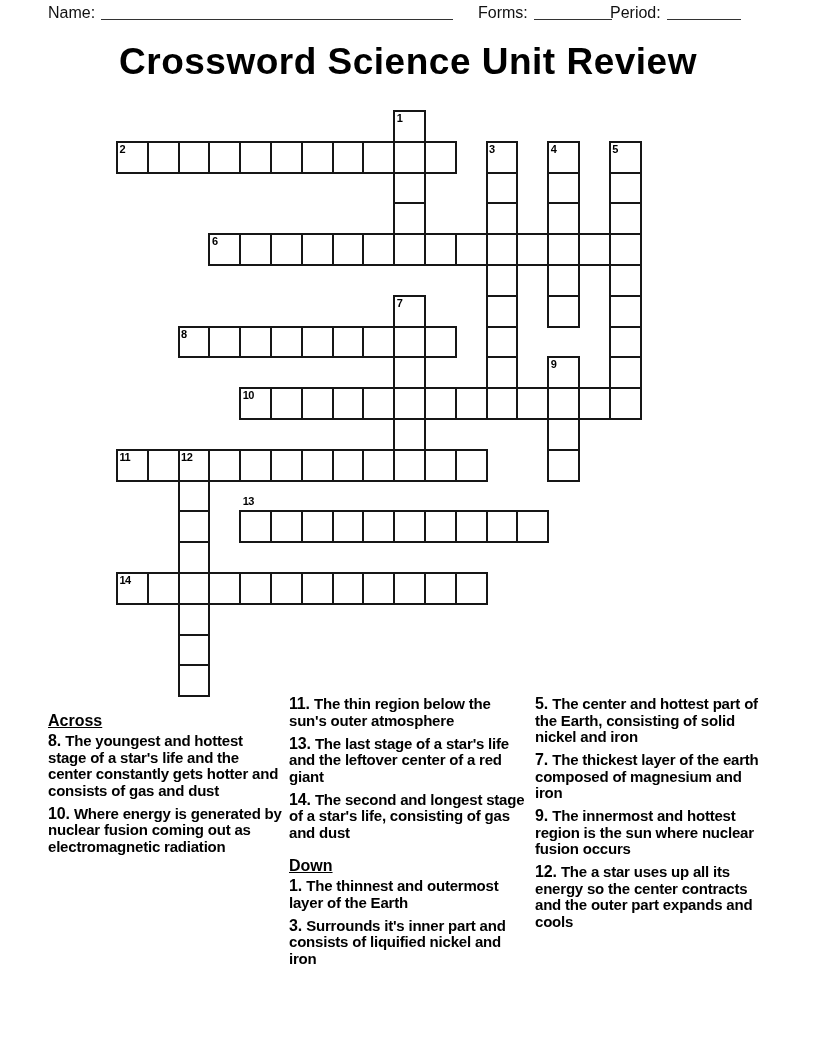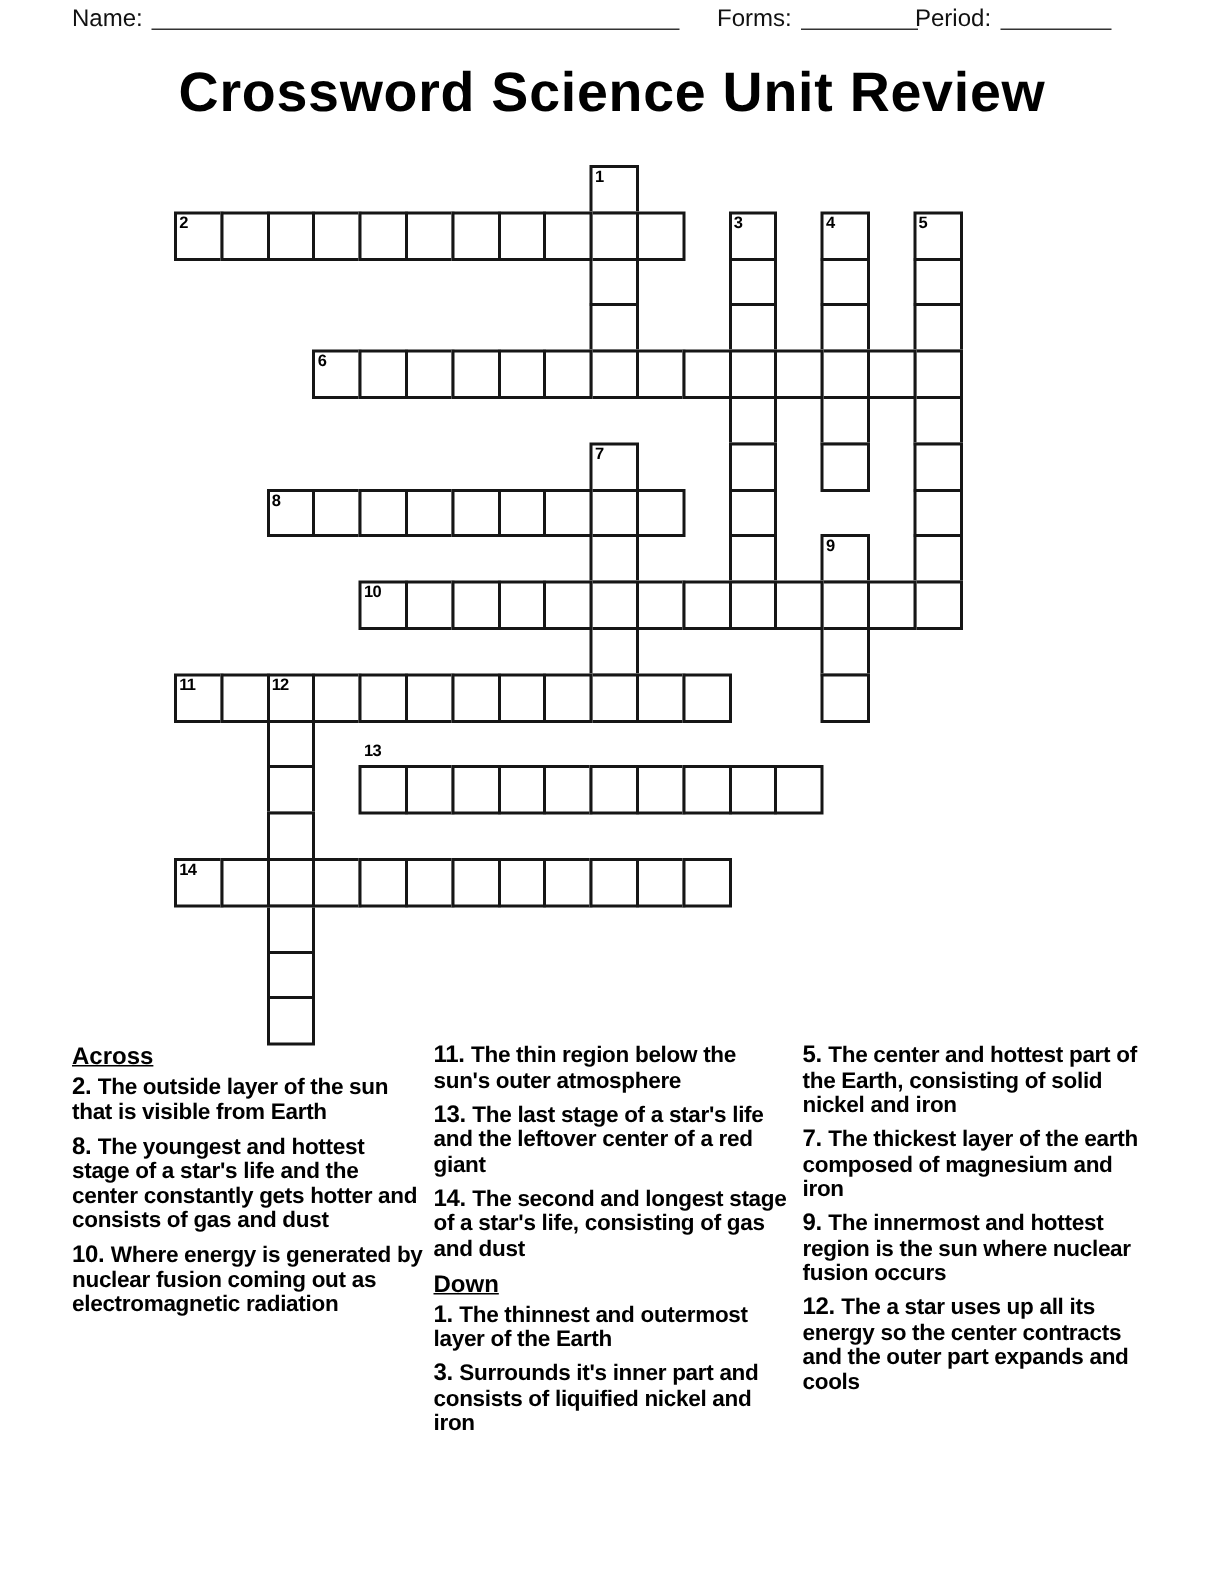--- a/index.html
+++ b/index.html
@@ -31,21 +31,21 @@
     position:absolute; font-size:11px; font-weight:bold; line-height:11px;
     color:#000; letter-spacing:-0.5px;
   }
 
   .clue-col { position:absolute; top:696px; }
   .col-1 { left:48px;  width:236px; }
   .col-2 { left:289px; width:236px; }
   .col-3 { left:535px; width:232px; }
   .clue-heading {
     font-size:16px; font-weight:bold; text-decoration:underline;
-    margin:0 0 4px 0; line-height:17px;
+    margin:16px 0 4px 0; line-height:17px;
   }
   .clue { font-size:15px; font-weight:bold; line-height:16.5px; margin:0 0 6.5px 0; letter-spacing:-0.2px; }
   .clue-num { font-size:16px; }
 </style>
 </head>
 <body>
 
 <div class="field" style="left:48px">
   <span class="label">Name:</span><span class="blank blank-name"></span>
 </div>
@@ -185,21 +185,20 @@
     <span class="cellnum" style="left: 434.7px; top: 249.4px;">9</span>
     <span class="cellnum" style="left: 126.7px; top: 280.2px;">10</span>
     <span class="cellnum" style="left: 3.5px; top: 341.8px;">11</span>
     <span class="cellnum" style="left: 65.1px; top: 341.8px;">12</span>
     <span class="cellnum" style="left: 126.7px; top: 386px;">13</span>
     <span class="cellnum" style="left: 3.5px; top: 465px;">14</span>
   </div>
 
 <div class="clue-col col-1">
     <div class="clue-heading">Across</div>
-    <div class="clue"><span class="clue-num">2. </span><span>The outside layer of the sun that is visible from Earth</span></div>
     <div class="clue"><span class="clue-num">8. </span><span>The youngest and hottest stage of a star's life and the center constantly gets hotter and consists of gas and dust</span></div>
     <div class="clue"><span class="clue-num">10. </span><span>Where energy is generated by nuclear fusion coming out as electromagnetic radiation</span></div>
   </div>
 <div class="clue-col col-2">
     <div class="clue"><span class="clue-num">11. </span><span>The thin region below the sun's outer atmosphere</span></div>
     <div class="clue"><span class="clue-num">13. </span><span>The last stage of a star's life and the leftover center of a red giant</span></div>
     <div class="clue"><span class="clue-num">14. </span><span>The second and longest stage of a star's life, consisting of gas and dust</span></div>
     <div class="clue-heading">Down</div>
     <div class="clue"><span class="clue-num">1. </span><span>The thinnest and outermost layer of the Earth</span></div>
     <div class="clue"><span class="clue-num">3. </span><span>Surrounds it's inner part and consists of liquified nickel and iron</span></div>

